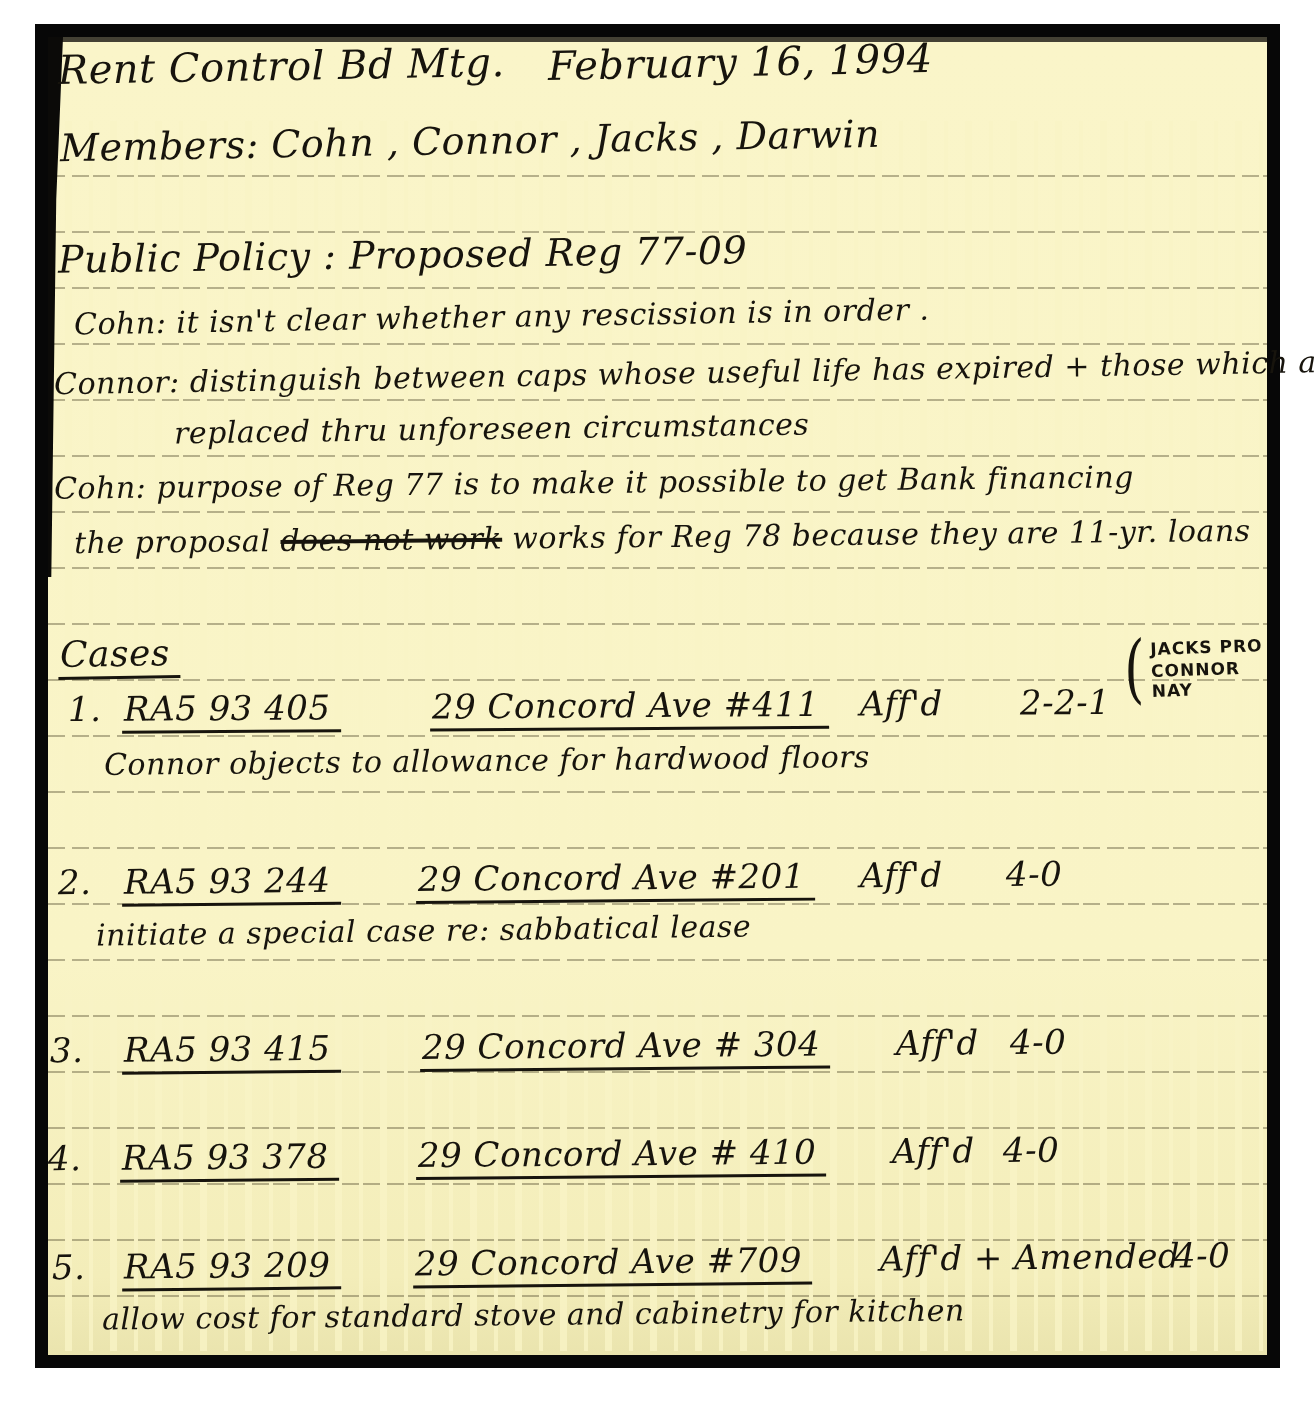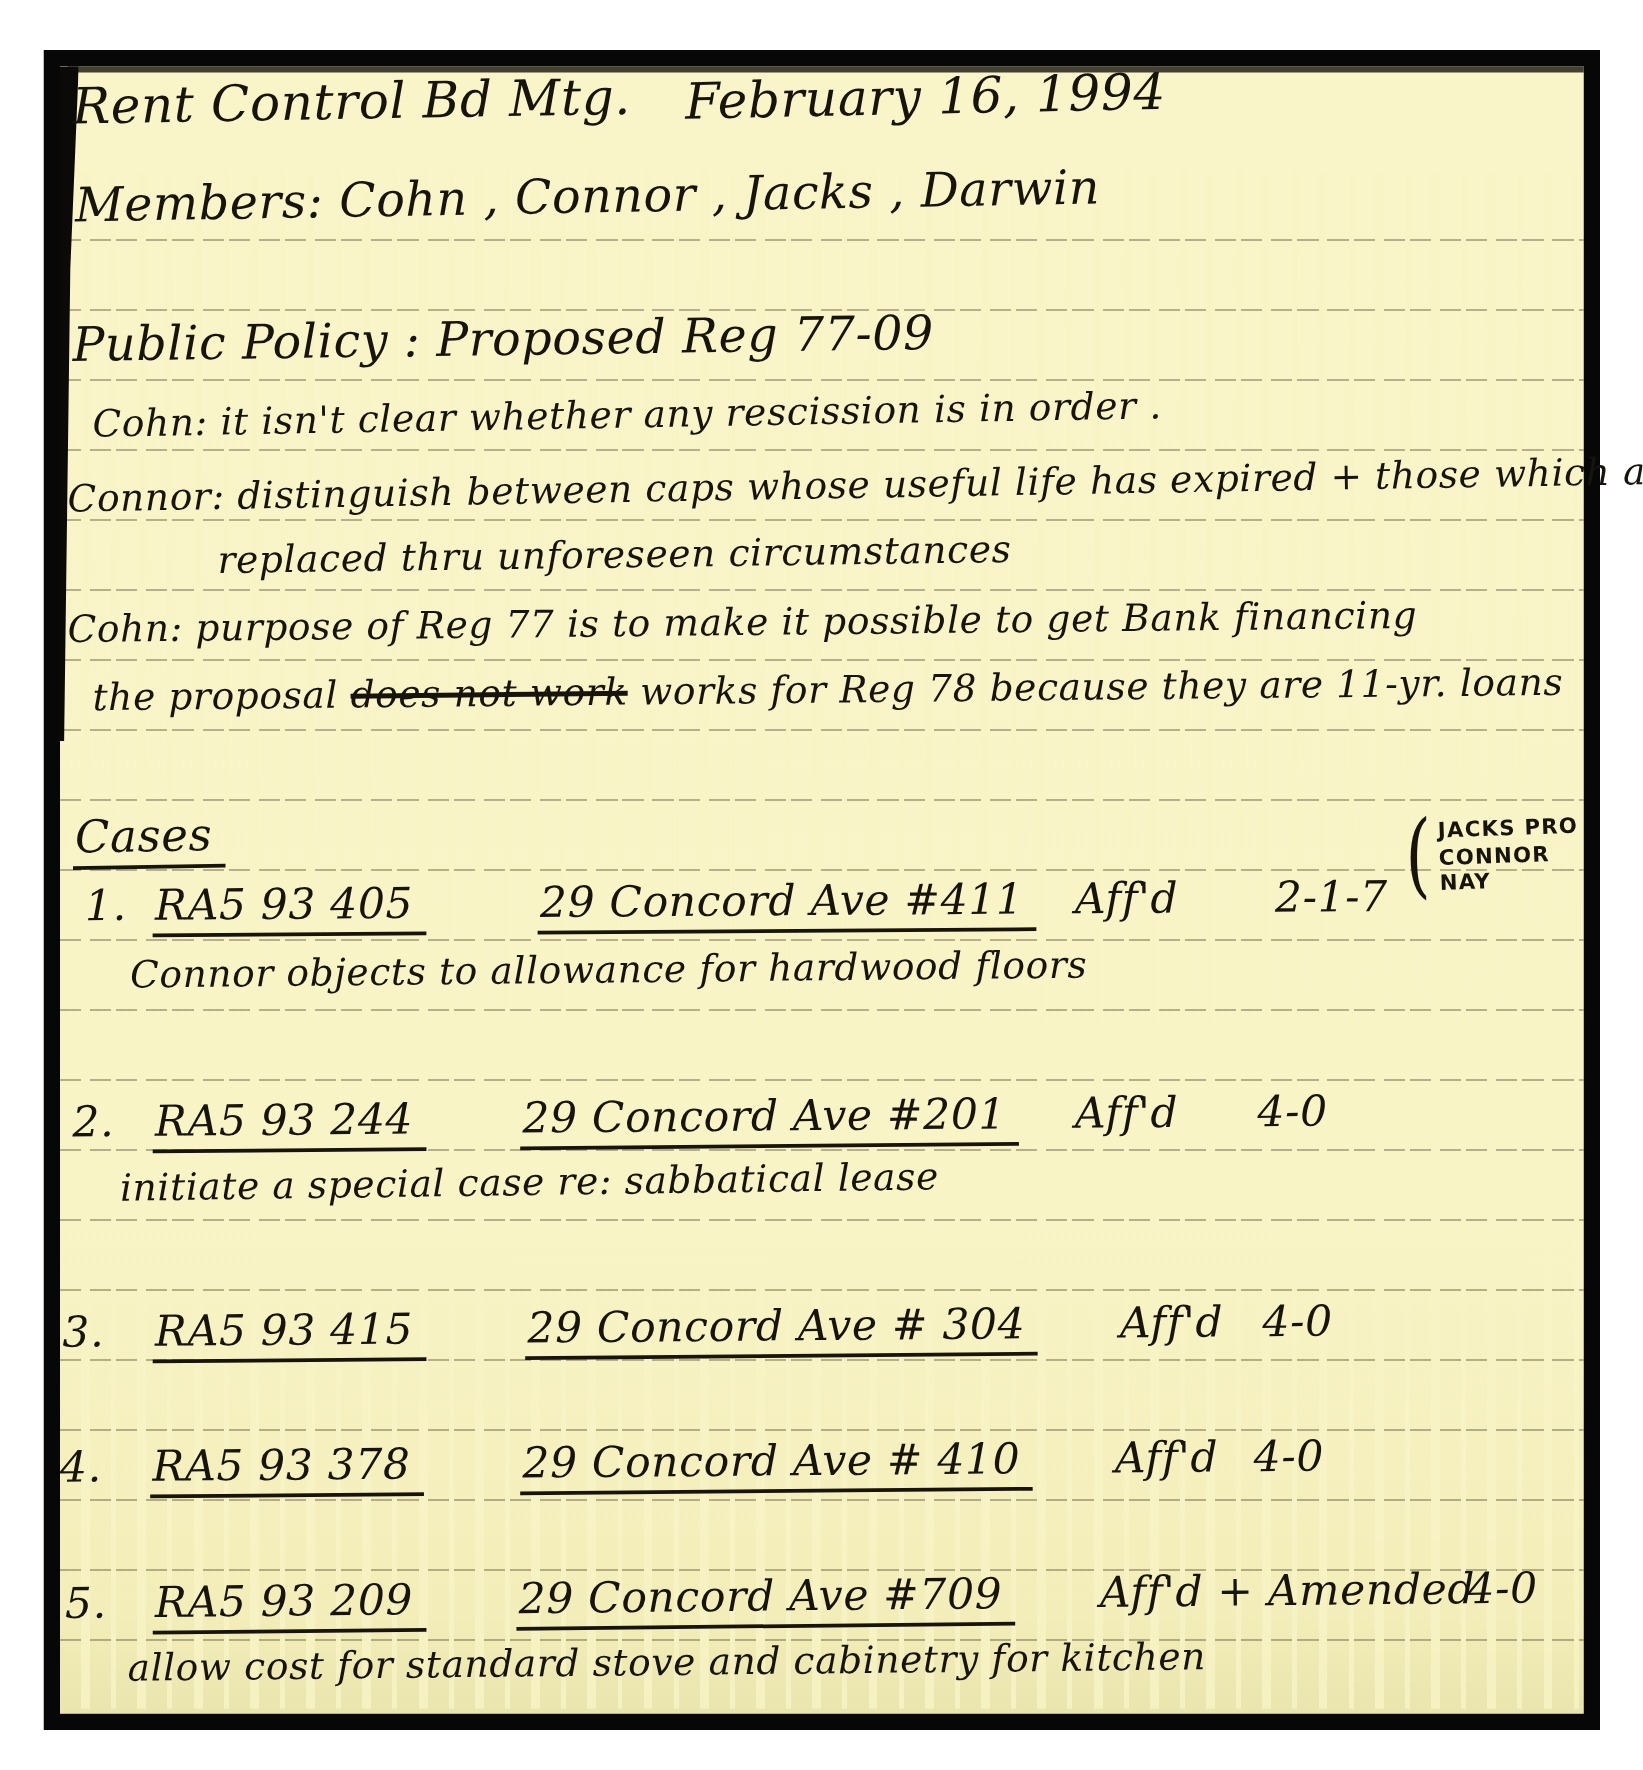--- a/index.html
+++ b/index.html
@@ -1,21 +1,21 @@
 <!DOCTYPE html>
 <html><head>
 <meta charset="utf-8">
 <style>
   html,body{margin:0;padding:0;}
   body{
     width:1314px;height:1416px;position:relative;background:#ffffff;
     overflow:hidden;font-family:"DejaVu Serif",serif;
   }
   .frame{
-    position:absolute;left:35px;top:40px;width:1219px;height:1318px;
+    position:absolute;left:35px;top:24px;width:1219px;height:1318px;
     border:13px solid #070707;
     background:linear-gradient(180deg,#faf5c9 0%,#f9f4c6 70%,#f3edb9 94%,#eae4ae 100%);
   }
   .ruling{
     position:absolute;left:0;right:0;top:84px;bottom:4px;pointer-events:none;
     background:
       repeating-linear-gradient(90deg, rgba(249,244,198,0) 0 17px, #f9f4c6 17px 24px, rgba(249,244,198,0) 24px 41px, #f9f4c6 41px 45px),
       repeating-linear-gradient(180deg, rgba(0,0,0,0) 0 54px, rgba(95,88,58,0.55) 54px 56px);
     opacity:.8;
   }
@@ -68,21 +68,21 @@
   <div class="hw t-30" style="left:6px;top:428px;transform:rotate(-.6deg);">Cohn:  purpose of Reg 77 is to make it possible to get Bank financing</div>
   <div class="hw t-30" style="left:26px;top:482px;transform:rotate(-.6deg);"><span>the proposal  </span><span class="strike">does not work</span><span>  works for Reg 78 because they are 11-yr. loans</span></div>
 
   <div class="hw t-36" style="left:10px;top:596px;transform:rotate(-1deg);"><span class="u">Cases</span></div>
 
   <div class="row" style="top:648px;transform:rotate(-.4deg);">
     <span class="hw t-34" style="left:20px;">1.</span>
     <span class="hw t-34" style="left:74px;"><span class="u">RA5 93 405</span></span>
     <span class="hw t-34" style="left:382px;"><span class="u">29 Concord Ave #411</span></span>
     <span class="hw t-34" style="left:812px;">Aff'd</span>
-    <span class="hw t-34" style="left:972px;">2-1-7</span>
+    <span class="hw t-34" style="left:972px;">2-2-1</span>
   </div>
   <div class="vote-note" style="left:1072px;top:600px;">
     <span class="paren">(</span>
     <span class="nlines">
       <span>JACKS PRO</span>
       <span>CONNOR NAY</span>
     </span>
   </div>
   <div class="hw t-30" style="left:56px;top:706px;transform:rotate(-.6deg);">Connor objects to allowance for hardwood floors</div>
 

